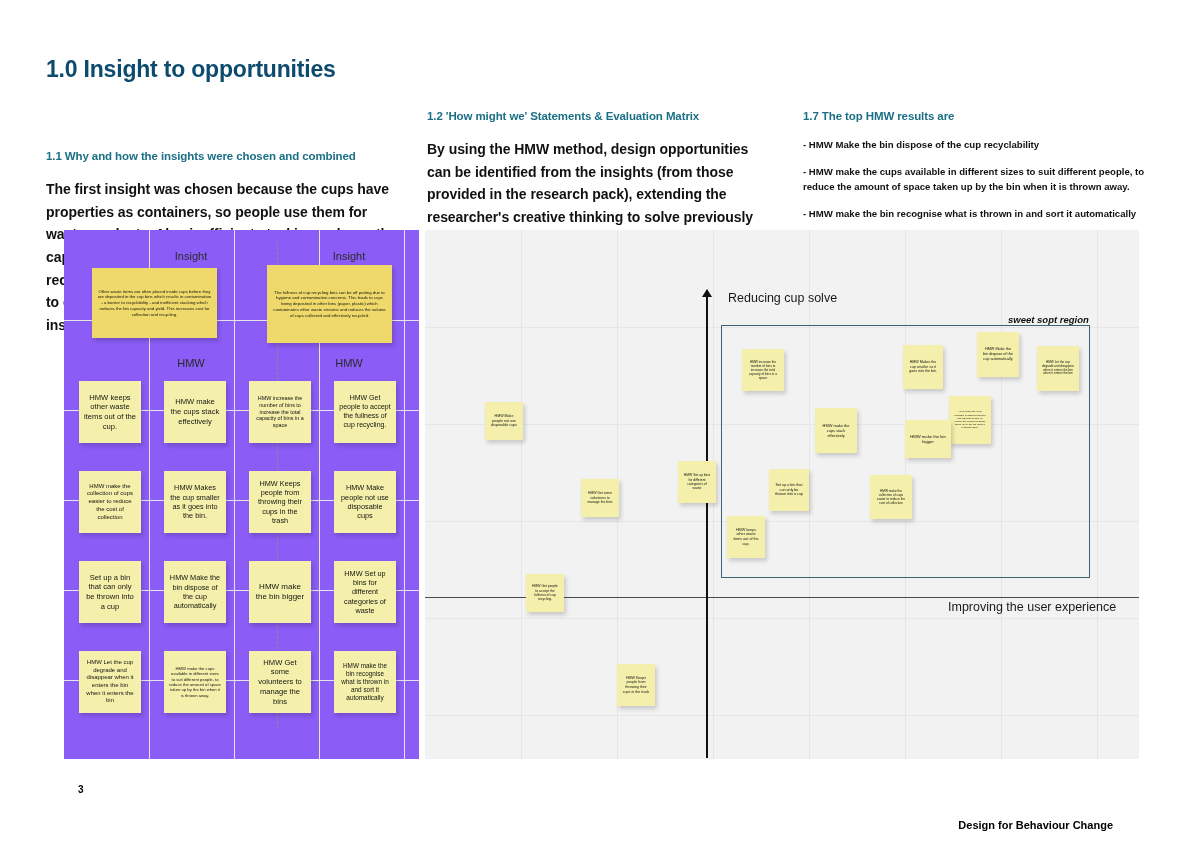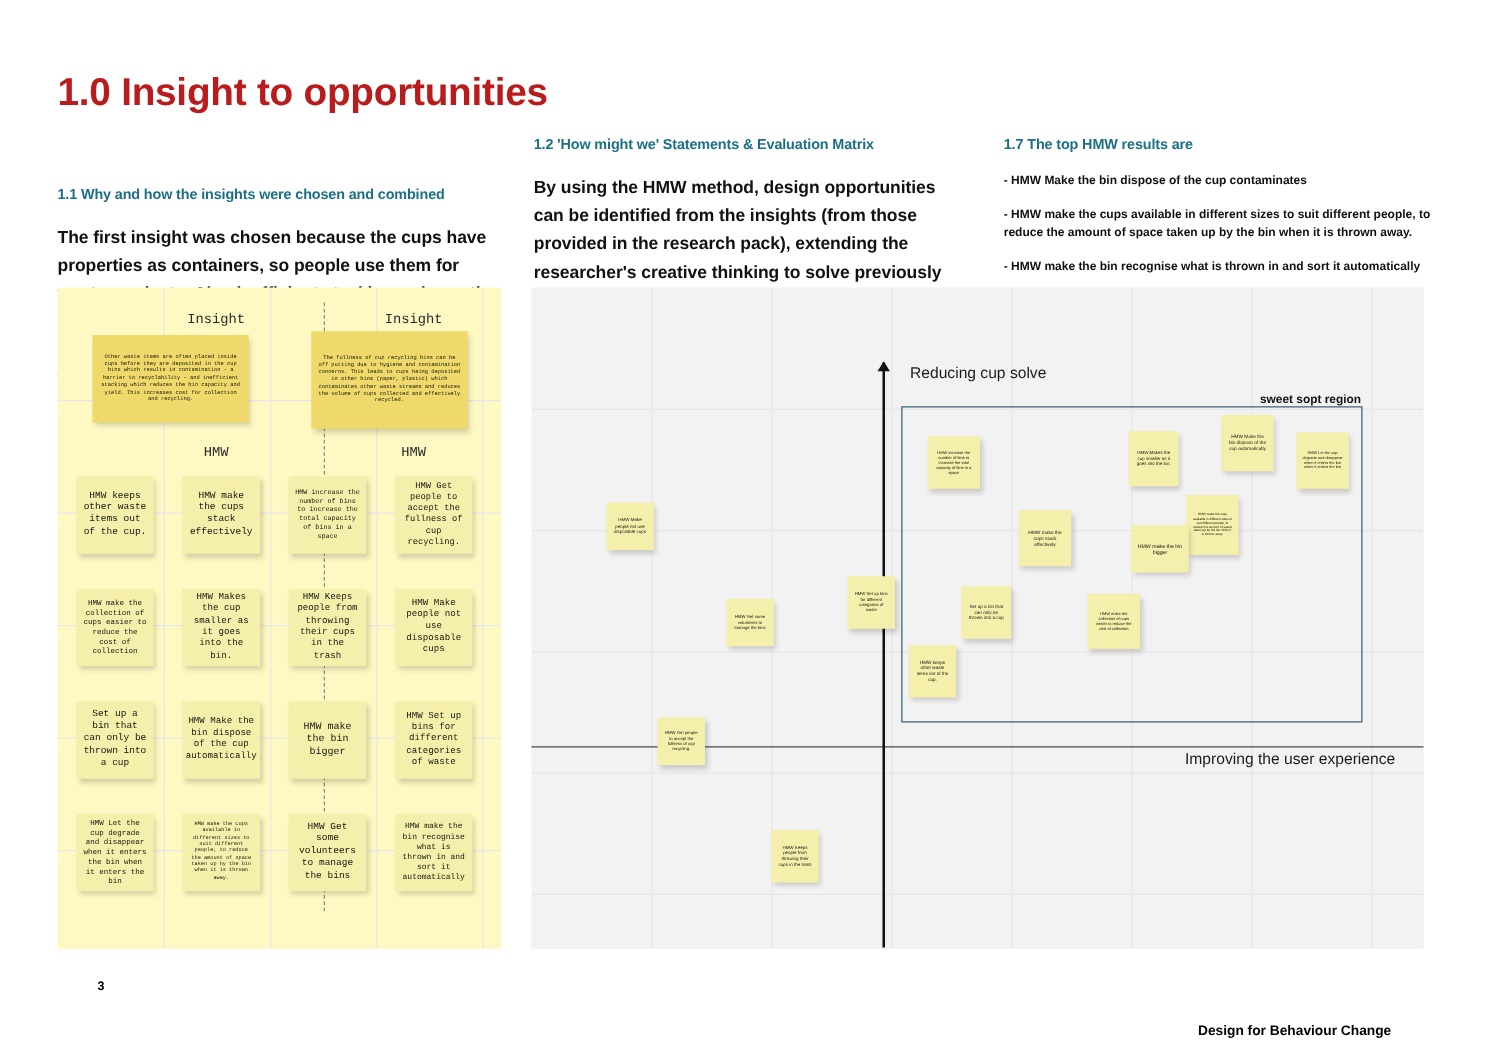--- a/index.html
+++ b/index.html
@@ -14,23 +14,23 @@
     color: #111111;
     position: relative;
     overflow: hidden;
   }
 
   
   #page-title {
     position: absolute;
     left: 46px;
     top: 56px;
-    font-size: 31px;
-    font-weight: bold;
-    color: #b91c1c;
+    font-size: 23px;
+    font-weight: bold;
+    color: #0c4a6e;
     letter-spacing: -0.2px;
   }
 
   .col { position: absolute; }
   .col-1 { left: 46px; top: 110px; width: 355px; margin-top: 40px; }
   .col-2 { left: 427px; top: 110px; width: 340px; }
   .col-3 { left: 803px; top: 110px; width: 350px; }
 
   .sub-head {
     font-size: 11.5px;
@@ -51,27 +51,26 @@
     font-size: 9.6px;
     font-weight: bold;
     line-height: 1.5;
     color: #111111;
     margin: 0 0 13px 0;
   }
 
   
   #left-board {
     position: absolute;
-    left: 46px;
+    left: 64px;
     top: 230px;
     width: 355px;
     height: 529px;
-    background: #fef9c3;
+    background: #8b5cf6;
     overflow: hidden;
-    font-family: Liberation Mono, monospace;
   }
   .grid-v, .grid-h {
     position: absolute;
     background: #e6e6e6;
   }
   .grid-v { width: 1px; top: 0; bottom: 0; }
   .grid-h { height: 1px; left: 0; right: 0; }
 
   #divider-dashed {
     position: absolute;
@@ -152,20 +151,21 @@
     width: 369px;
     height: 253px;
     border: 1.3px solid #3d6274;
     box-sizing: border-box;
   }
   #sweet-spot-label {
     position: absolute;
     left: 583px;
     top: 84px;
     font-size: 9.5px;
+    font-style: italic;
     font-weight: bold;
     color: #111111;
     white-space: nowrap;
   }
   .axis-label {
     position: absolute;
     font-size: 12.5px;
     color: #1a1a1a;
     white-space: nowrap;
   }
@@ -201,21 +201,21 @@
 </div>
 
 <div class="col col-2">
   <div class="sub-head">1.2 'How might we' Statements &amp; Evaluation Matrix</div>
   <p class="body-text">By using the HMW method, design opportunities can be identified from the insights (from those provided in the research pack), extending the researcher's creative thinking to solve previously identified problems. The HMW can be used as a framework for selecting the right place on the horizontal and vertical axes, and for visually identifying the sweet spot which is the best design opportunity.</p>
 </div>
 
 <div class="col col-3">
   <div class="sub-head">1.7 The top HMW results are</div>
   <div id="bullet-list">
-      <div class="bullet-line">- HMW Make the bin dispose of the cup contaminates</div>
+      <div class="bullet-line">- HMW Make the bin dispose of the cup recyclability</div>
       <div class="bullet-line">- HMW make the cups available in different sizes to suit different people, to reduce the amount of space taken up by the bin when it is thrown away.</div>
       <div class="bullet-line">- HMW make the bin recognise what is thrown in and sort it automatically</div>
     </div>
 </div>
 
 <div id="left-board">
   <div id="board-grid">
       <div class="grid-v" style="left: 85px;"></div>
       <div class="grid-v" style="left: 170px;"></div>
       <div class="grid-v" style="left: 255px;"></div>

